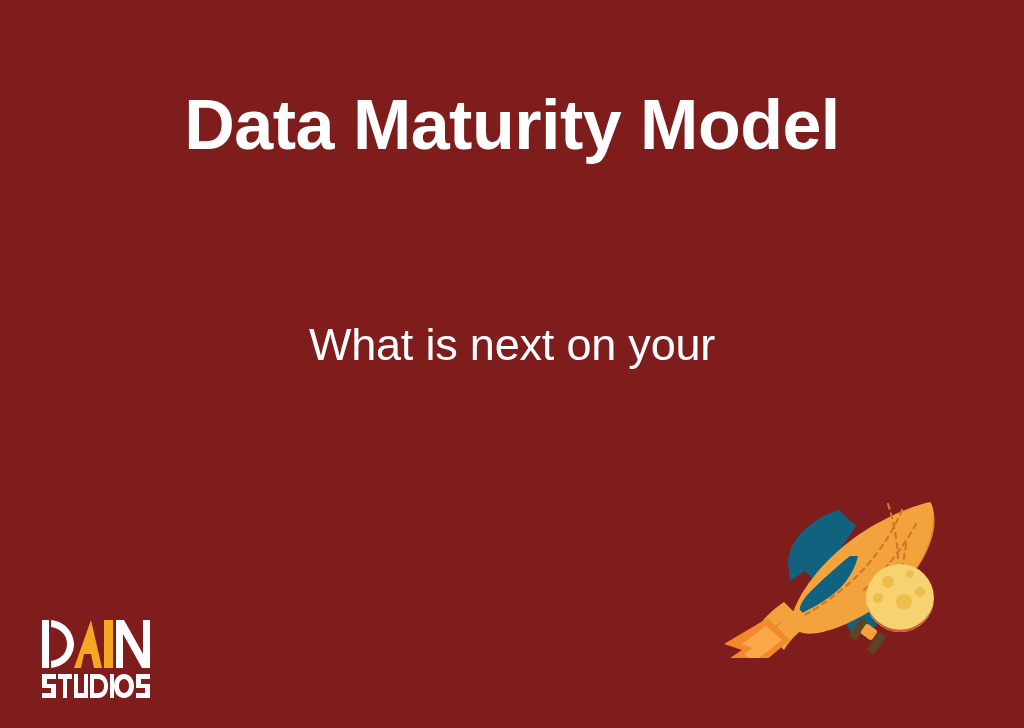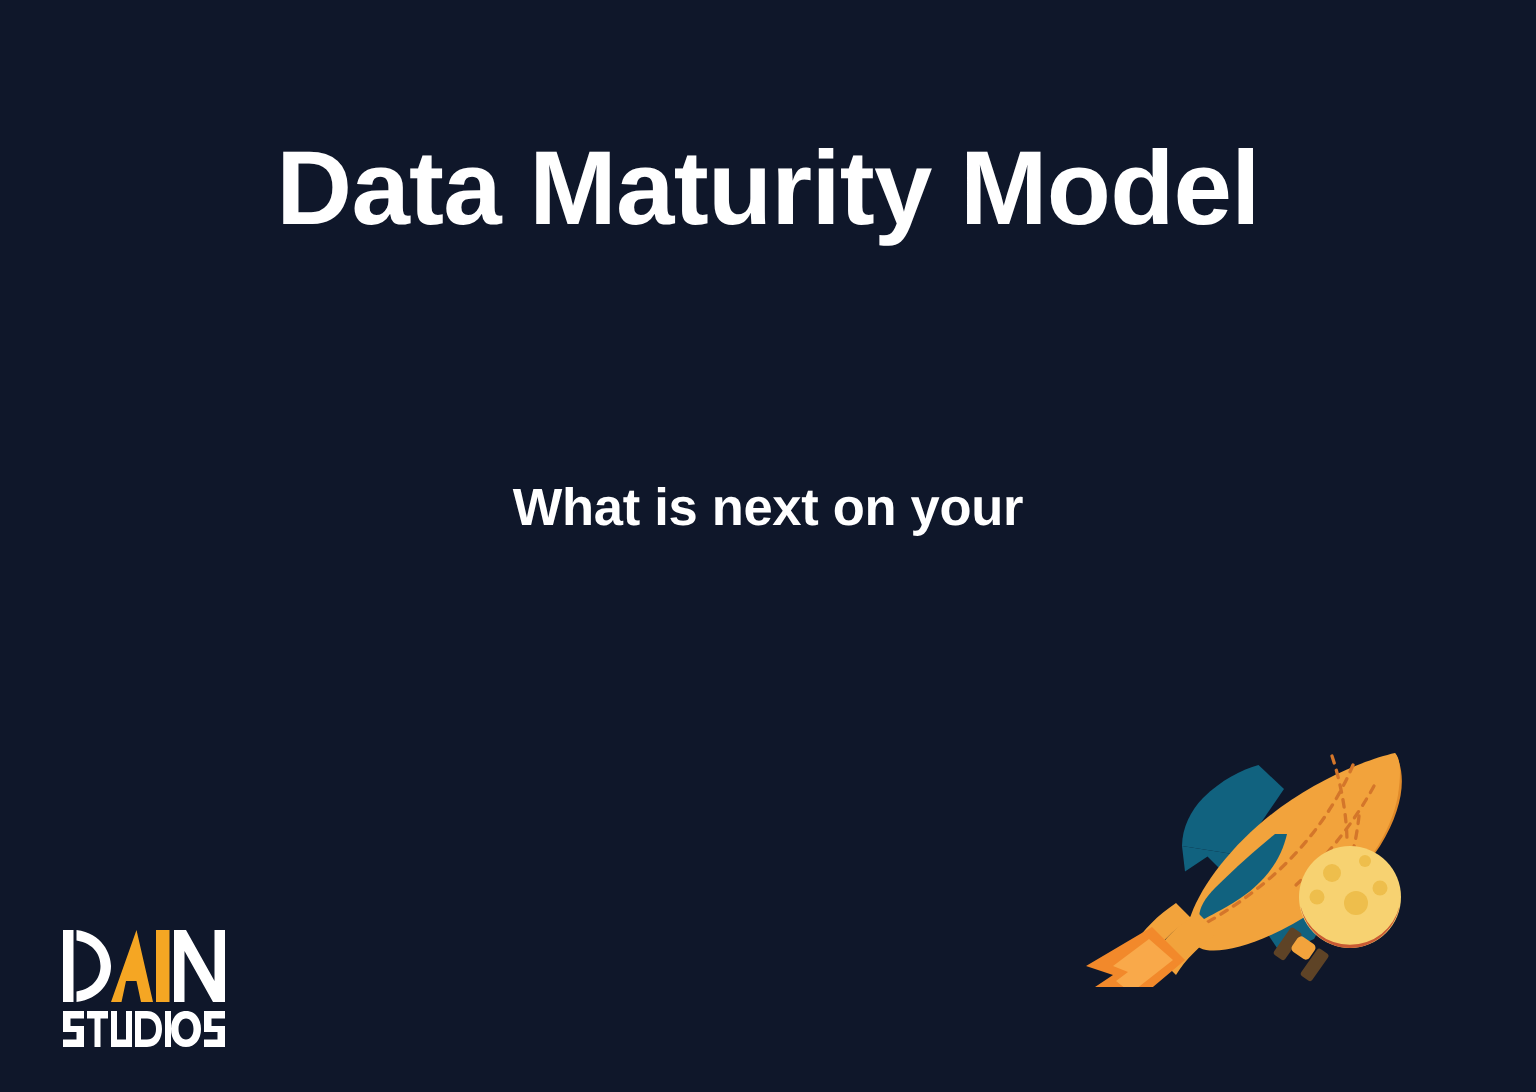--- a/index.html
+++ b/index.html
@@ -10,21 +10,21 @@
     width: 1024px;
     height: 728px;
     overflow: hidden;
     font-family: "Liberation Sans", sans-serif;
   }
 
   #slide {
     position: relative;
     width: 1024px;
     height: 728px;
-    background: #0f172a;
+    background: #7f1d1d;
     overflow: hidden;
   }
 
   
   #title-block {
     position: absolute;
     left: 0;
     top: 88px;
     width: 1024px;
     text-align: center;
@@ -44,22 +44,22 @@
   #subtitle-block {
     position: absolute;
     left: 0;
     top: 318px;
     width: 1024px;
     text-align: center;
   }
   .subtitle-line {
     display: block;
     font-family: "Liberation Sans", sans-serif;
-    font-size: 35px;
-    font-weight: 700;
+    font-size: 45px;
+    font-weight: 400;
     color: #ffffff;
     letter-spacing: -0.2px;
     line-height: 1.22;
     white-space: nowrap;
   }
 
   
   #rocket-illustration {
     position: absolute;
     left: 706px;

